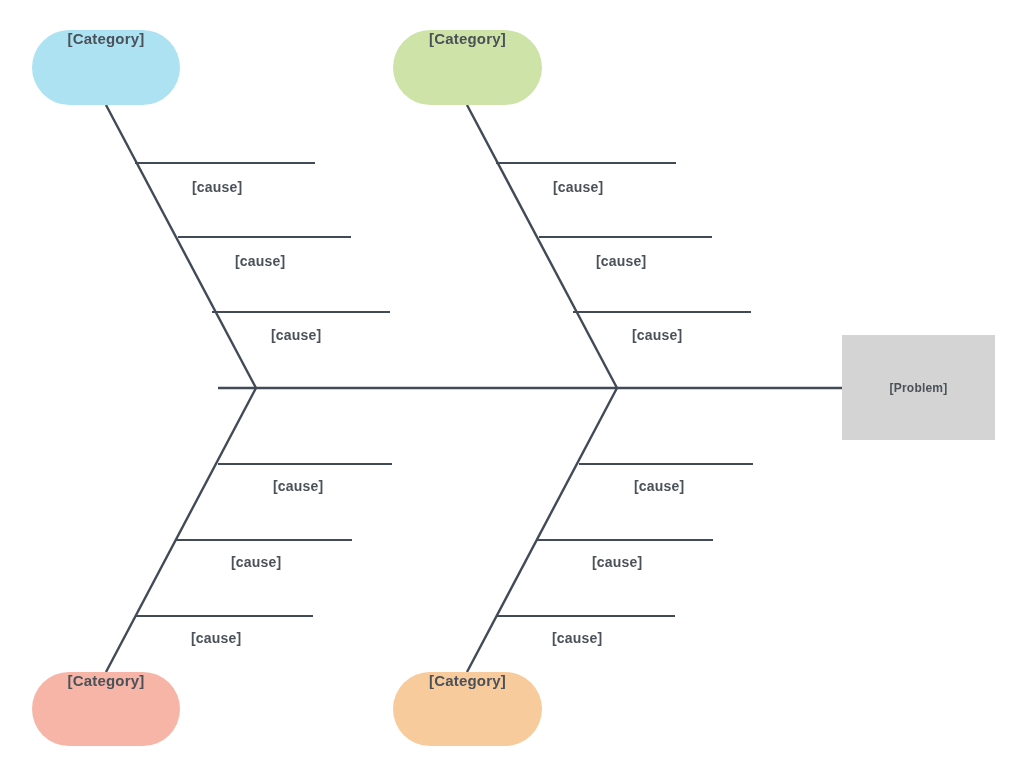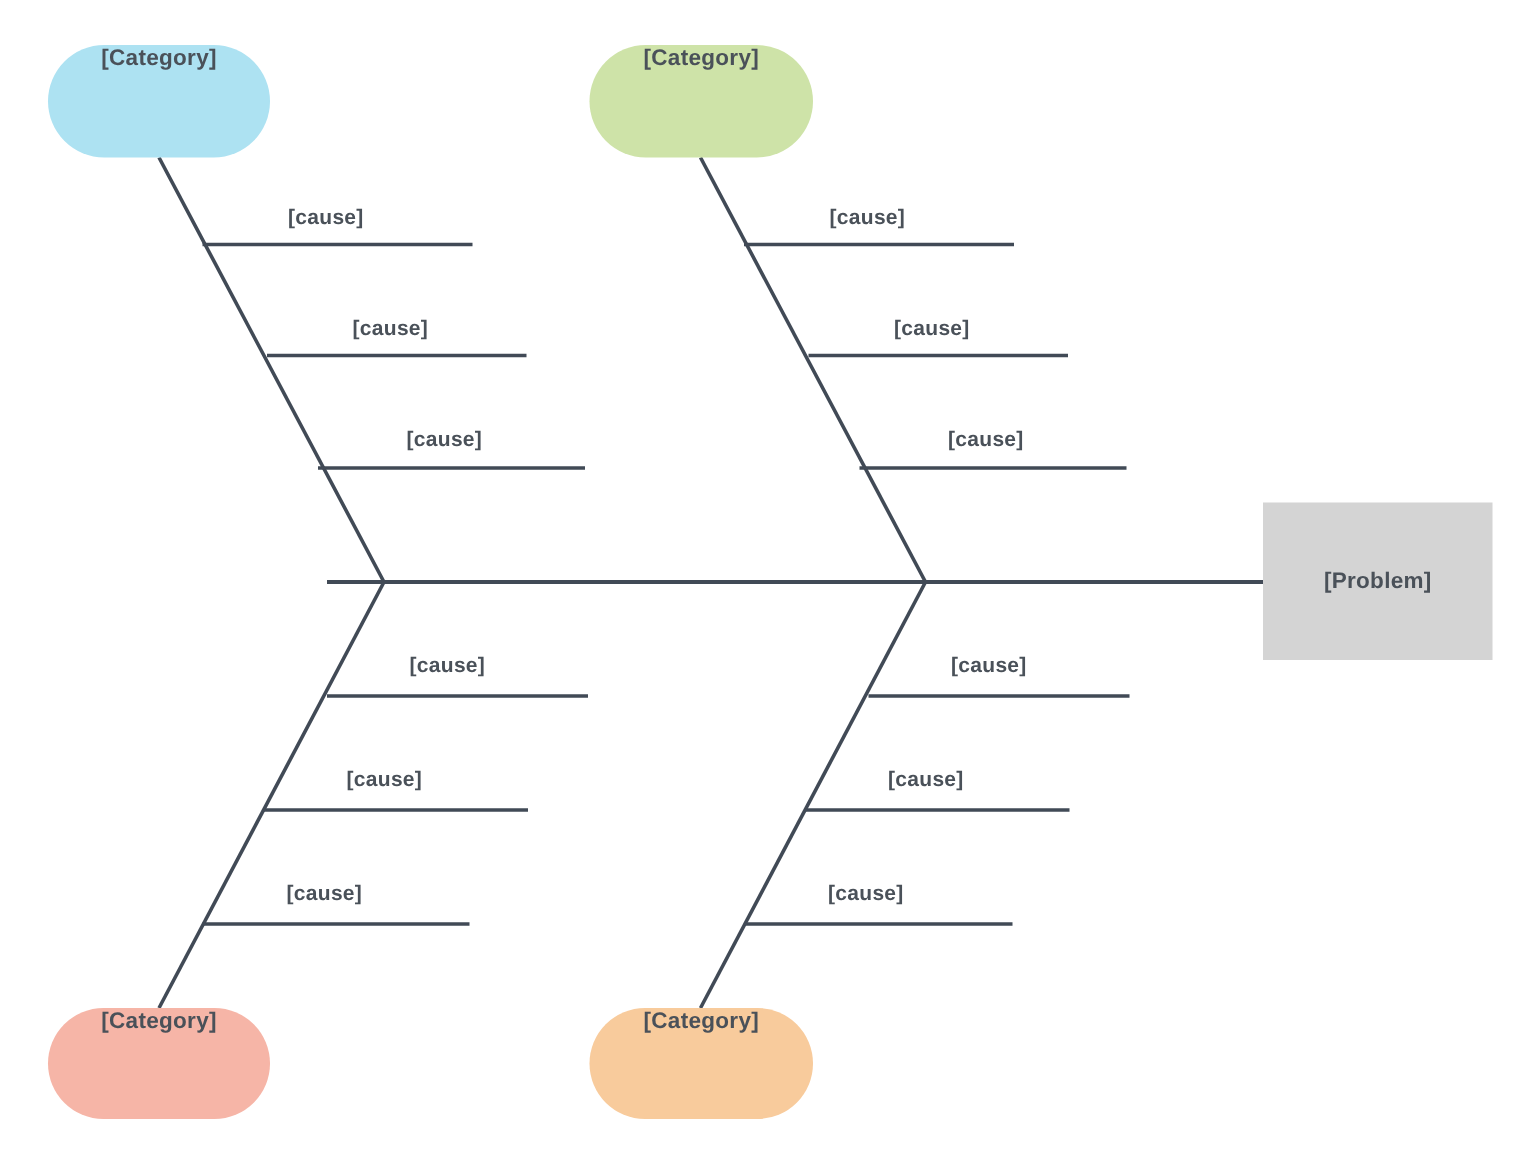--- a/index.html
+++ b/index.html
@@ -40,33 +40,34 @@
     white-space: nowrap;
   }
   .problem-box {
     position: absolute;
     display: flex;
     align-items: center;
     justify-content: center;
     box-sizing: border-box;
   }
   .problem-label {
-    font-size: 15px;
+    font-size: 12px;
     font-weight: bold;
     color: #4a5159;
     letter-spacing: 0.2px;
     white-space: nowrap;
   }
   .cause-label {
     position: absolute;
     font-size: 14px;
     font-weight: bold;
     color: #4a5159;
     letter-spacing: 0.2px;
     white-space: nowrap;
+    margin-top: 43px;
   }
 </style>
 </head>
 <body>
 
 <div id="diagram-root">
 
   <svg id="fishbone-svg" viewBox="0 0 1024 784" xmlns="http://www.w3.org/2000/svg">
     <g id="svg-ribs">
         <line x1="106" y1="105" x2="256" y2="388" stroke="#414a56" stroke-width="2.4" stroke-linecap="butt"></line>

